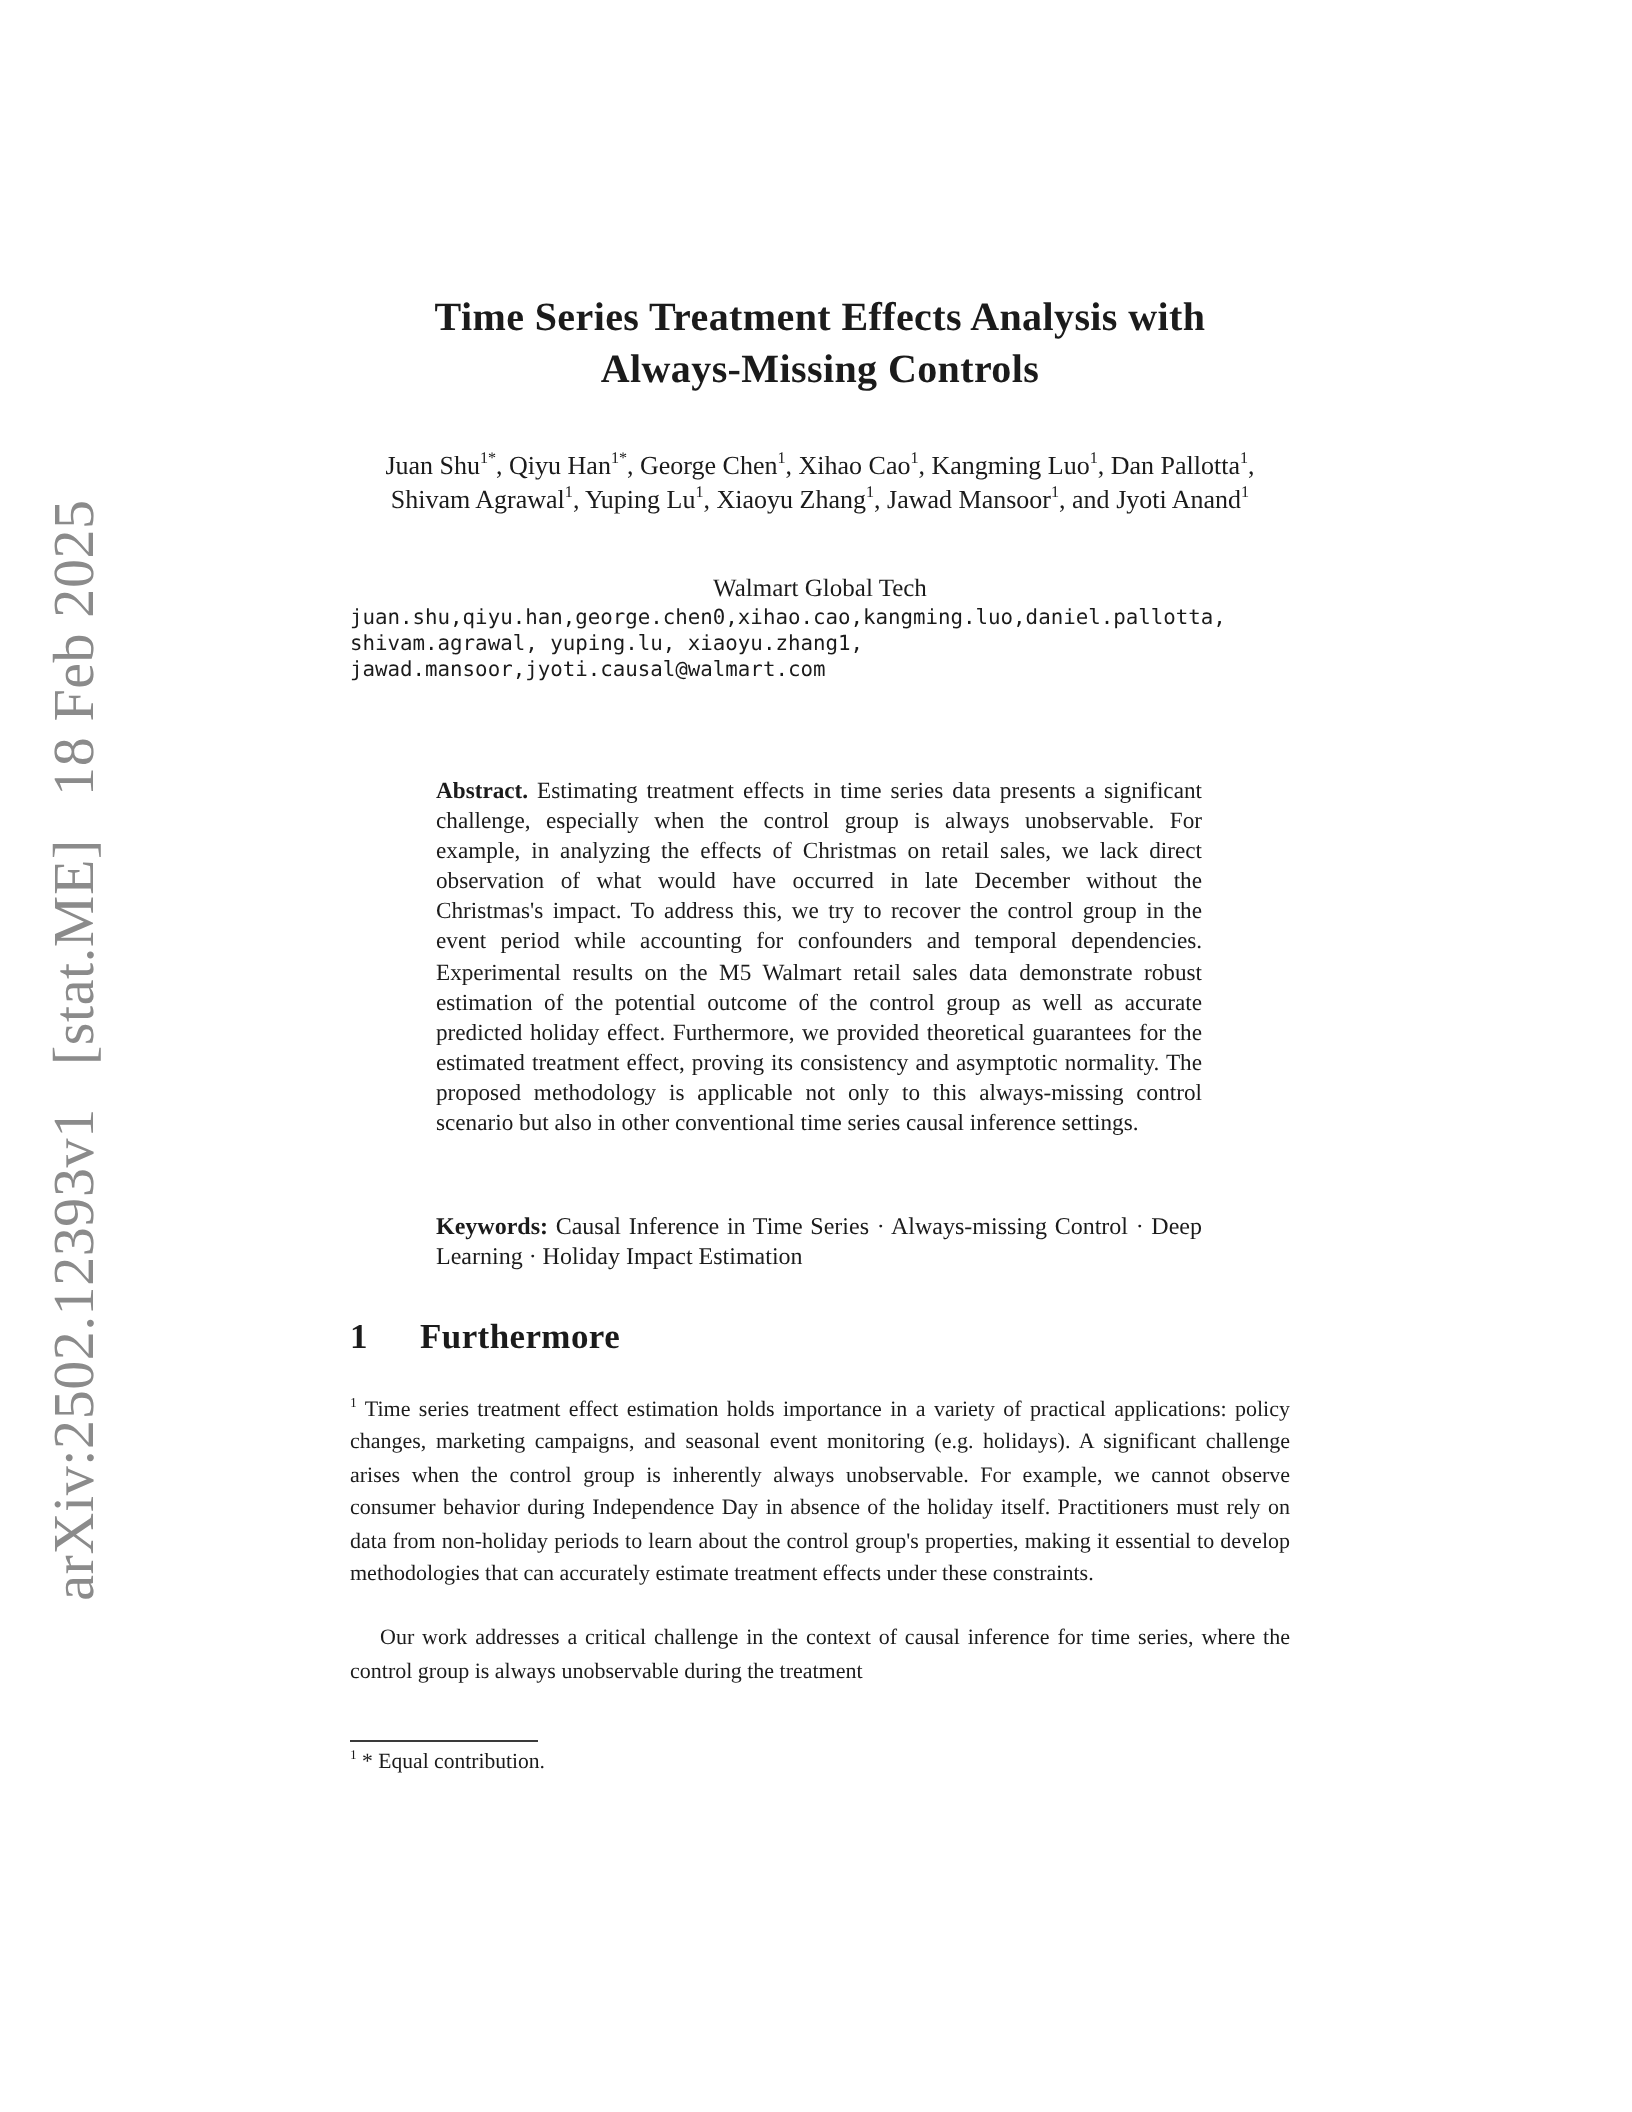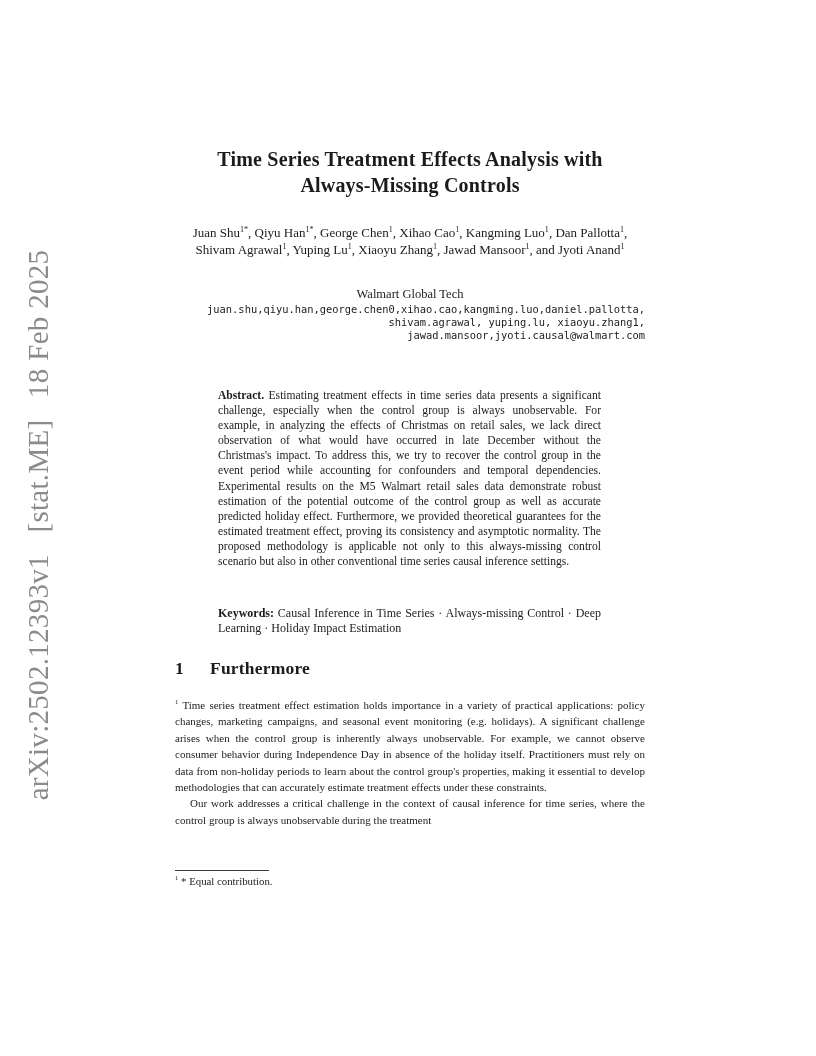--- a/index.html
+++ b/index.html
@@ -55,21 +55,21 @@
     line-height: 17px;
   }
   sup { font-size: 62%; line-height: 0; }
   .affiliation {
     top: 287px;
     text-align: center;
     font-size: 12.5px;
   }
   .emails {
     top: 303px;
-    text-align: right;
+    text-align: left;
     font-family: "DejaVu Sans Mono", monospace;
     font-size: 10.4px;
     line-height: 12.9px;
   }
   .abstract {
     top: 388px;
     left: 43px;
     width: 383px;
     text-align: justify;
     font-size: 11.6px;
@@ -90,21 +90,21 @@
     font-weight: bold;
     letter-spacing: 0.2px;
   }
   .section-number { display: inline-block; min-width: 35px; }
   .intro {
     top: 697px;
     text-align: justify;
     font-size: 11px;
     line-height: 16.4px;
   }
-  .para-indent { text-indent: 15px; }
+  .para-indent { text-indent: 15px; margin-top: 16px; }
   .footnote-rule {
     position: absolute;
     top: 870px;
     left: 0;
     width: 94px;
     border: 0;
     border-top: 1px solid #3a3a3a;
   }
   .footnote {
     top: 874px;

